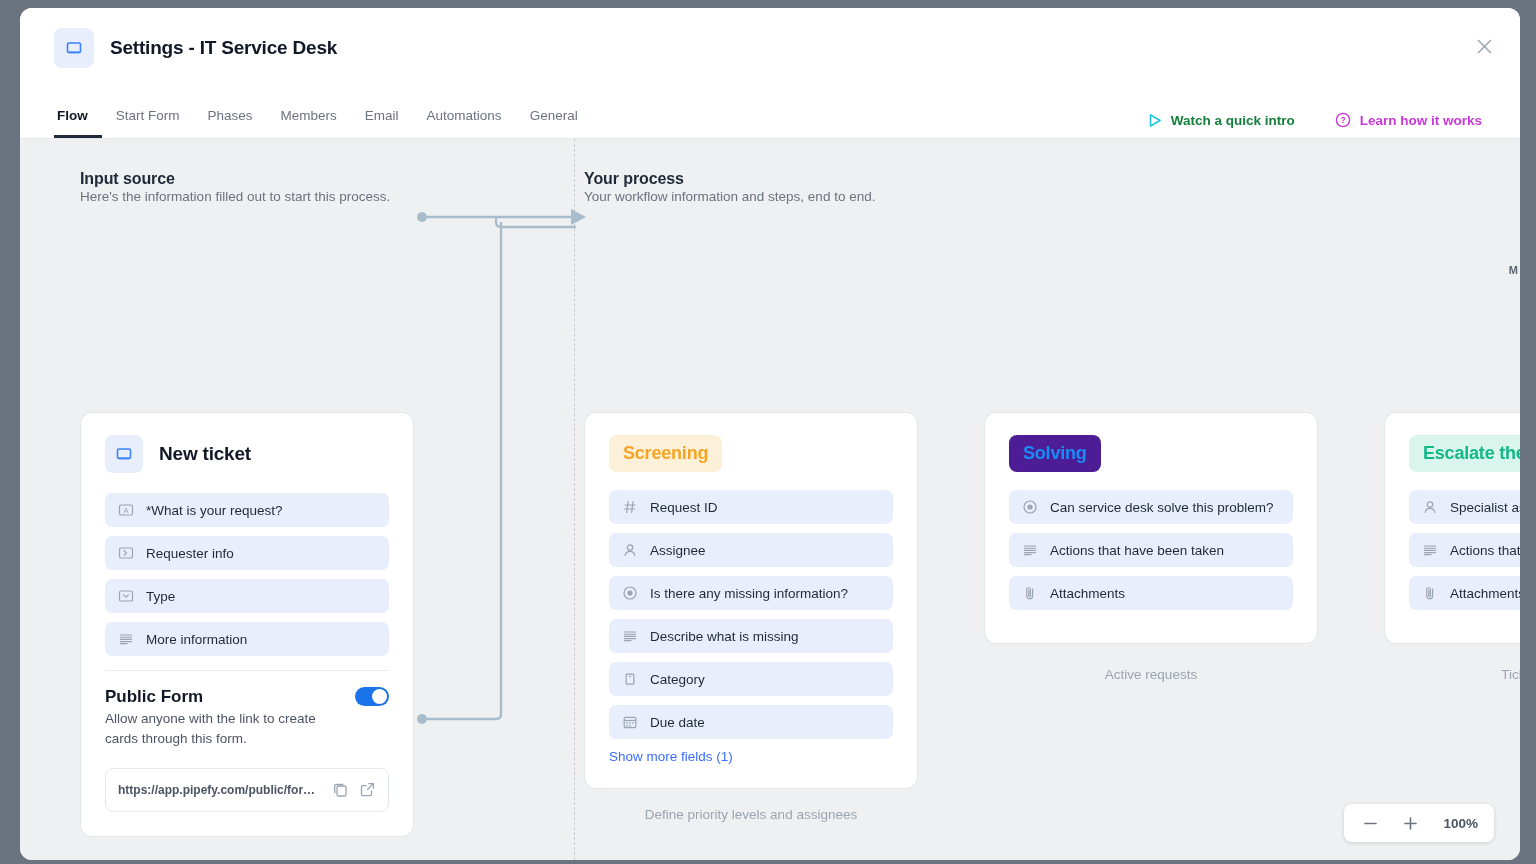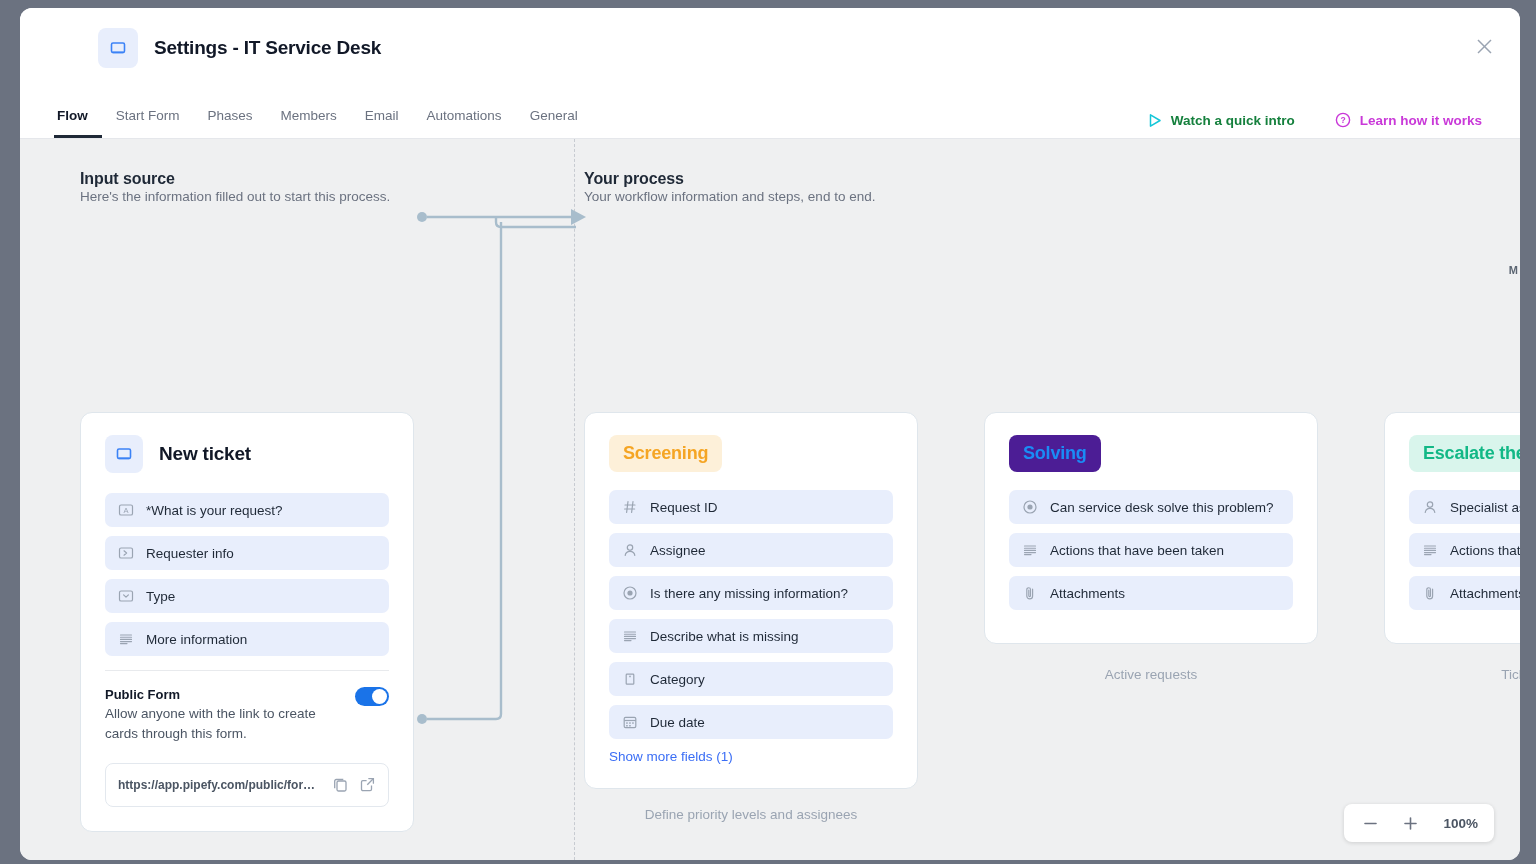--- a/index.html
+++ b/index.html
@@ -19,21 +19,20 @@
     border-radius: 12px;
     overflow: hidden;
   }
 
   
   .header {
     position: relative;
     height: 131px;
     background: #ffffff;
     border-bottom: 1px solid #e5e7eb;
-    padding-left: 44px;
   }
   .title-row {
     display: flex; align-items: center;
     gap: 16px;
     padding: 20px 0 0 34px;
   }
   .app-icon {
     width: 40px; height: 40px;
     border-radius: 8px;
     background: #e8eefc;
@@ -173,21 +172,21 @@
 
   
   .divider-line {
     height: 1px; background: #e8eaed;
     margin: 14px 0 16px 0;
   }
   .pf-head {
     display: flex; align-items: flex-start; justify-content: space-between;
     gap: 12px;
   }
-  .pf-title { font-size: 13px; font-weight: bold; color: #111827; }
+  .pf-title { font-size: 17px; font-weight: bold; color: #111827; }
   .pf-desc {
     font-size: 13.5px; color: #4b5563;
     line-height: 1.5; margin-top: 2px;
     max-width: 260px;
   }
   .toggle {
     flex: none;
     width: 34px; height: 19px;
     border-radius: 10px;
     position: relative;

